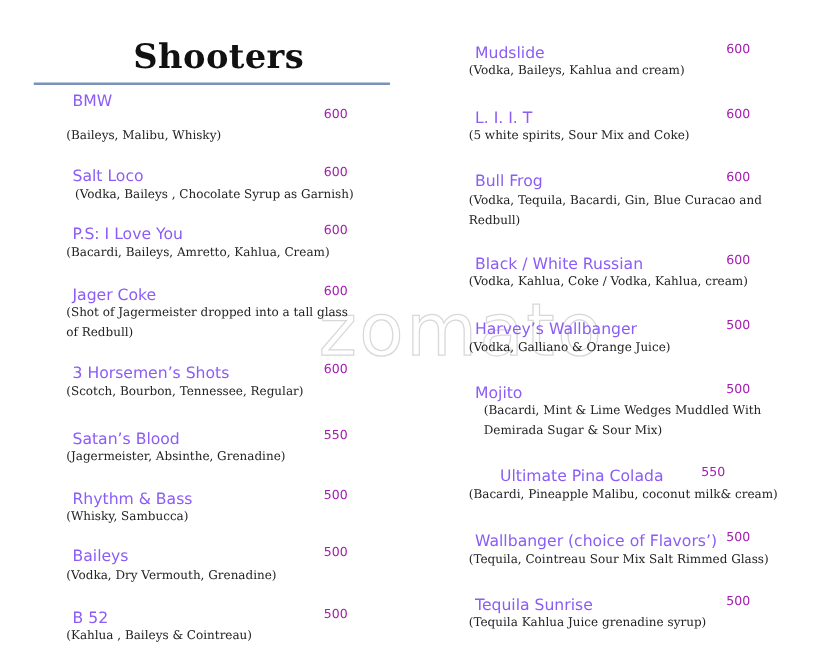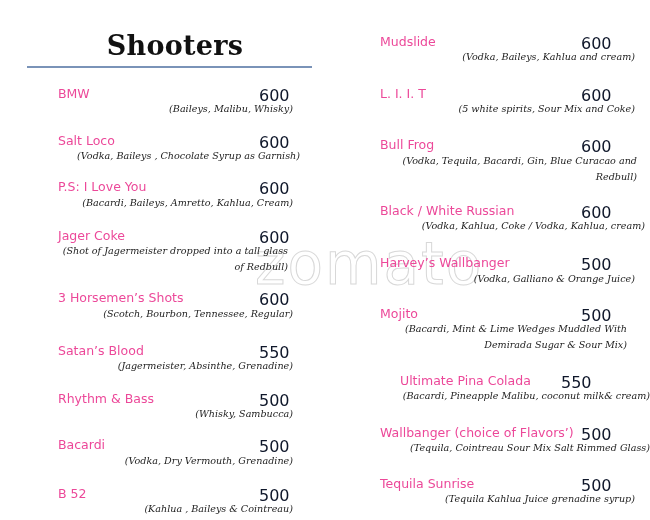--- a/index.html
+++ b/index.html
@@ -10,45 +10,45 @@
     .title {
       position: absolute; left: 60px; top: 30px; width: 230px; text-align: center;
       font-family: "DejaVu Serif", serif; font-weight: bold; font-size: 27px; color: #111;
       letter-spacing: 0.3px;
     }
     .rule {
       position: absolute; left: 27px; top: 66px; width: 285px; height: 1.5px; background: #7a93b8;
     }
     .item { position: absolute; }
     .name {
-      position: absolute; font-size: 12.5px; color: #ec4899; white-space: nowrap;
+      position: absolute; font-size: 12.5px; color: #8b5cf6; white-space: nowrap;
     }
     .price {
-      position: absolute; font-size: 16px; color: #0f172a; white-space: nowrap;
+      position: absolute; font-size: 10px; color: #a21caf; white-space: nowrap;
     }
     .desc {
-      position: absolute; font-family: "DejaVu Serif", serif; font-style: italic;
-      font-size: 9.6px; color: #222; line-height: 16px; white-space: normal; text-align: right;
+      position: absolute; font-family: "DejaVu Serif", serif; 
+      font-size: 9.6px; color: #222; line-height: 16px; white-space: normal;
     }
     .watermark {
       position: absolute; left: 255px; top: 230px; font-size: 58px; color: transparent;
       -webkit-text-stroke: 1px #d8d8d8; font-family: "DejaVu Sans", sans-serif; letter-spacing: 2px;
       pointer-events: none;
     }
   </style>
 </head>
 <body>
 
 <div class="title">Shooters</div>
 <div class="rule"></div>
 <div class="watermark">zomato</div>
 
 <div>
   <div class="item">
-    <span class="name" style="left:58px;top:86px">BMW</span>
+    <span class="name" style="left:58px;top:73px">BMW</span>
     <span class="price" style="left:259px;top:86px">600</span>
     <span class="desc" style="left:53px;top:101px;width:240px">(Baileys, Malibu, Whisky)</span>
   </div>
   <div class="item">
     <span class="name" style="left:58px;top:133px">Salt Loco</span>
     <span class="price" style="left:259px;top:133px">600</span>
     <span class="desc" style="left:60px;top:148px;width:240px">(Vodka, Baileys , Chocolate Syrup as Garnish)</span>
   </div>
   <div class="item">
     <span class="name" style="left:58px;top:179px">P.S: I Love You</span>
@@ -69,21 +69,21 @@
     <span class="name" style="left:58px;top:343px">Satan’s Blood</span>
     <span class="price" style="left:259px;top:343px">550</span>
     <span class="desc" style="left:53px;top:358px;width:240px">(Jagermeister, Absinthe, Grenadine)</span>
   </div>
   <div class="item">
     <span class="name" style="left:58px;top:391px">Rhythm &amp; Bass</span>
     <span class="price" style="left:259px;top:391px">500</span>
     <span class="desc" style="left:53px;top:406px;width:240px">(Whisky, Sambucca)</span>
   </div>
   <div class="item">
-    <span class="name" style="left:58px;top:437px">Bacardi</span>
+    <span class="name" style="left:58px;top:437px">Baileys</span>
     <span class="price" style="left:259px;top:437px">500</span>
     <span class="desc" style="left:53px;top:453px;width:240px">(Vodka, Dry Vermouth, Grenadine)</span>
   </div>
   <div class="item">
     <span class="name" style="left:58px;top:486px">B 52</span>
     <span class="price" style="left:259px;top:486px">500</span>
     <span class="desc" style="left:53px;top:501px;width:240px">(Kahlua , Baileys &amp; Cointreau)</span>
   </div>
 </div>
 

